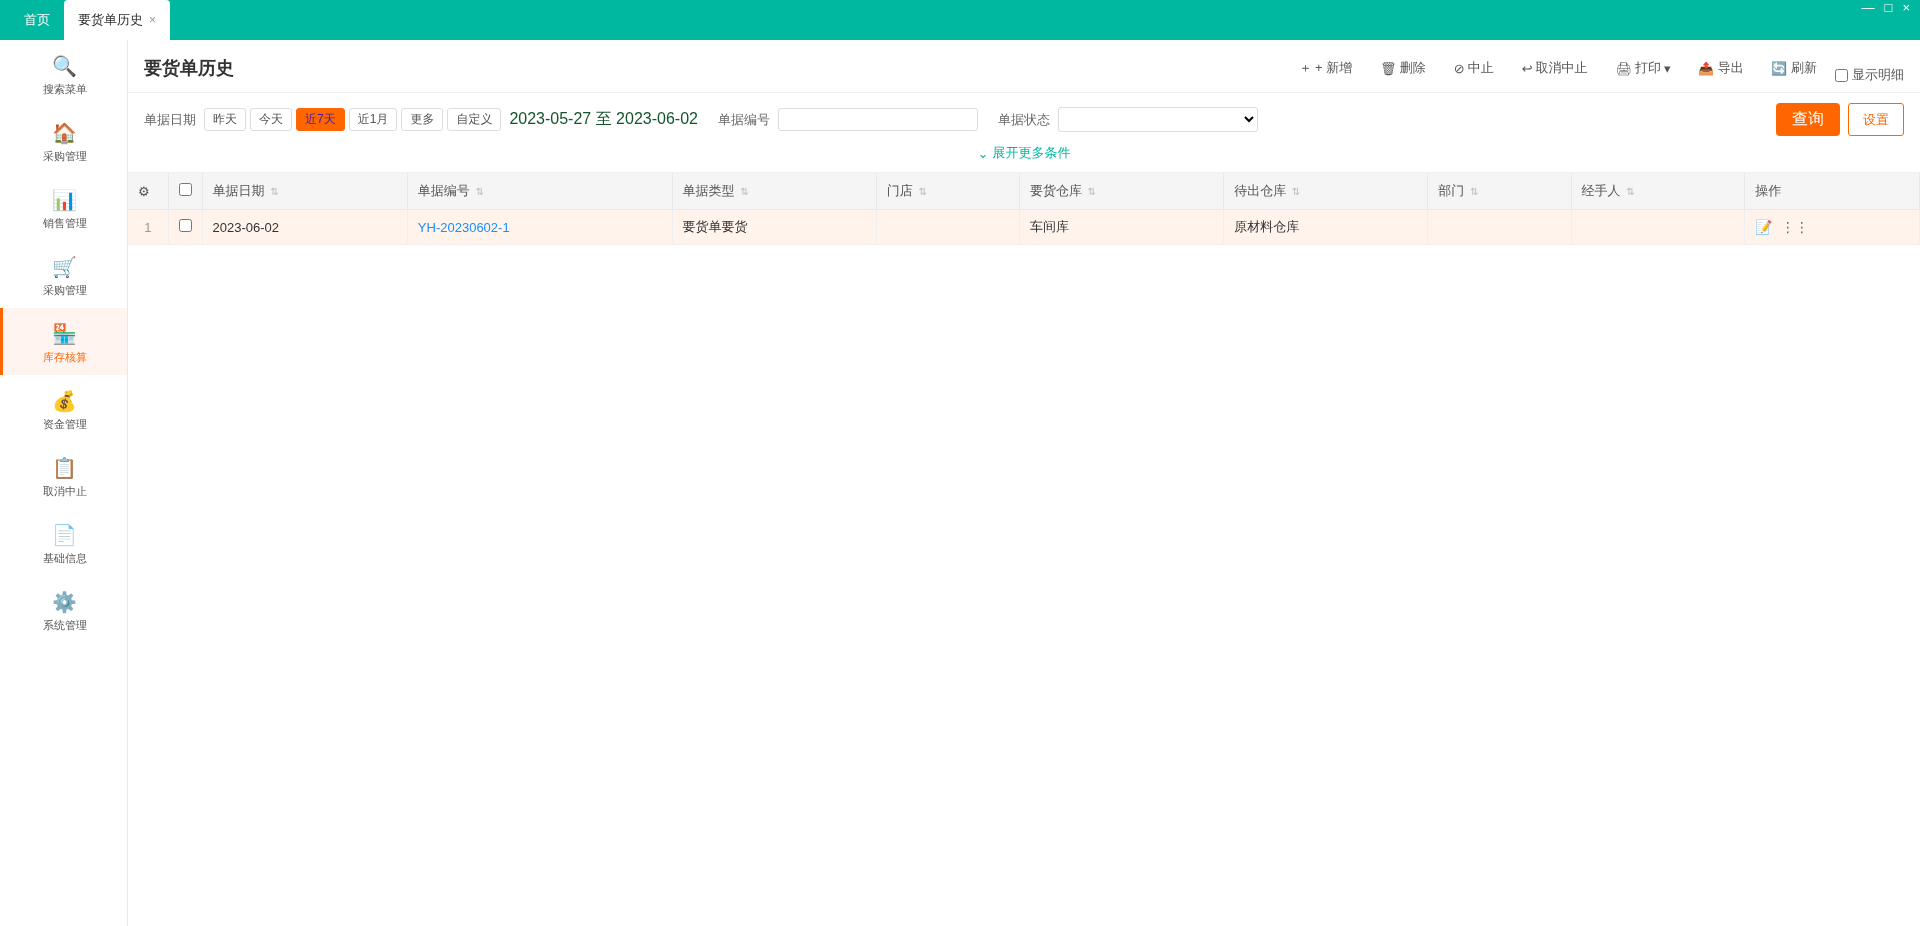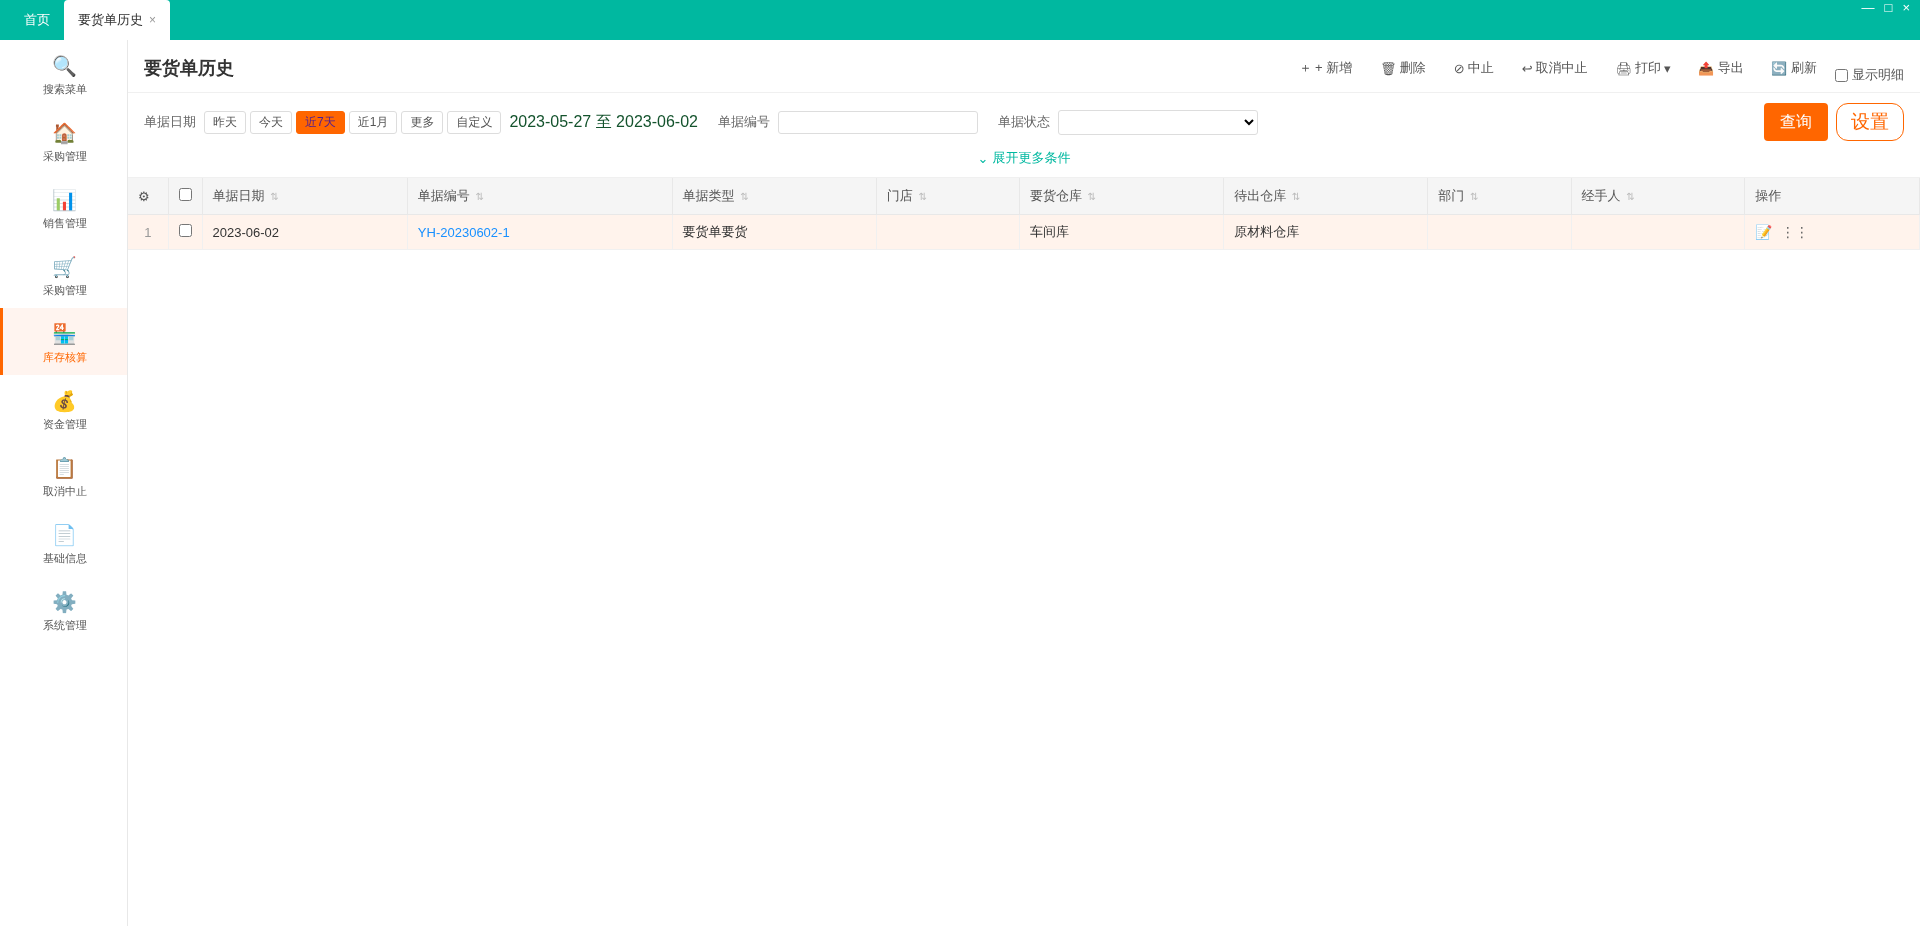--- a/index.html
+++ b/index.html
@@ -130,24 +130,24 @@
       border: none;
       border-radius: 4px;
       padding: 6px 16px;
       cursor: pointer;
       font-size: 16px;
     }
     .btn-secondary {
       background: #fff;
       color: #ff6600;
       border: 1px solid #ff6600;
-      border-radius: 12px;
+      border-radius: 3px;
       padding: 5px 14px;
       cursor: pointer;
-      font-size: 19px;
+      font-size: 13px;
     }
     .display-toggle {
       display: flex;
       align-items: center;
       gap: 4px;
       font-size: 13px;
       color: #555;
       cursor: pointer;
       margin-top: 14px;
     }

